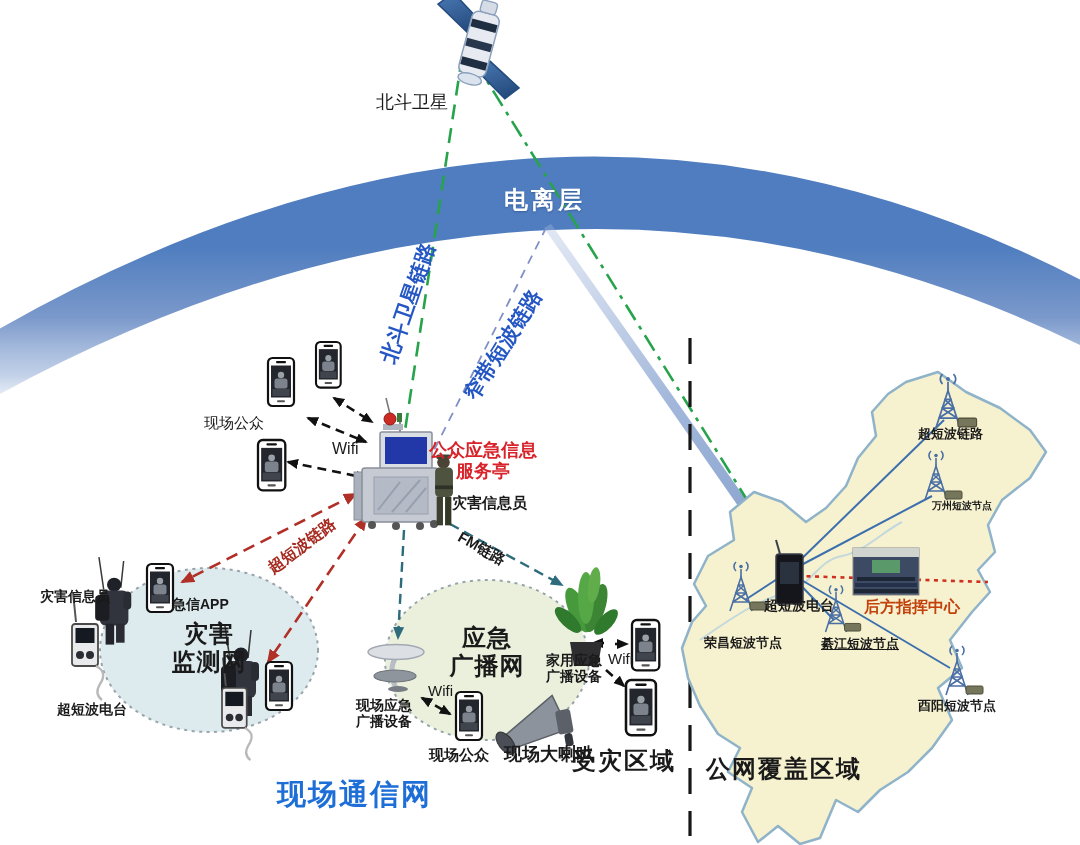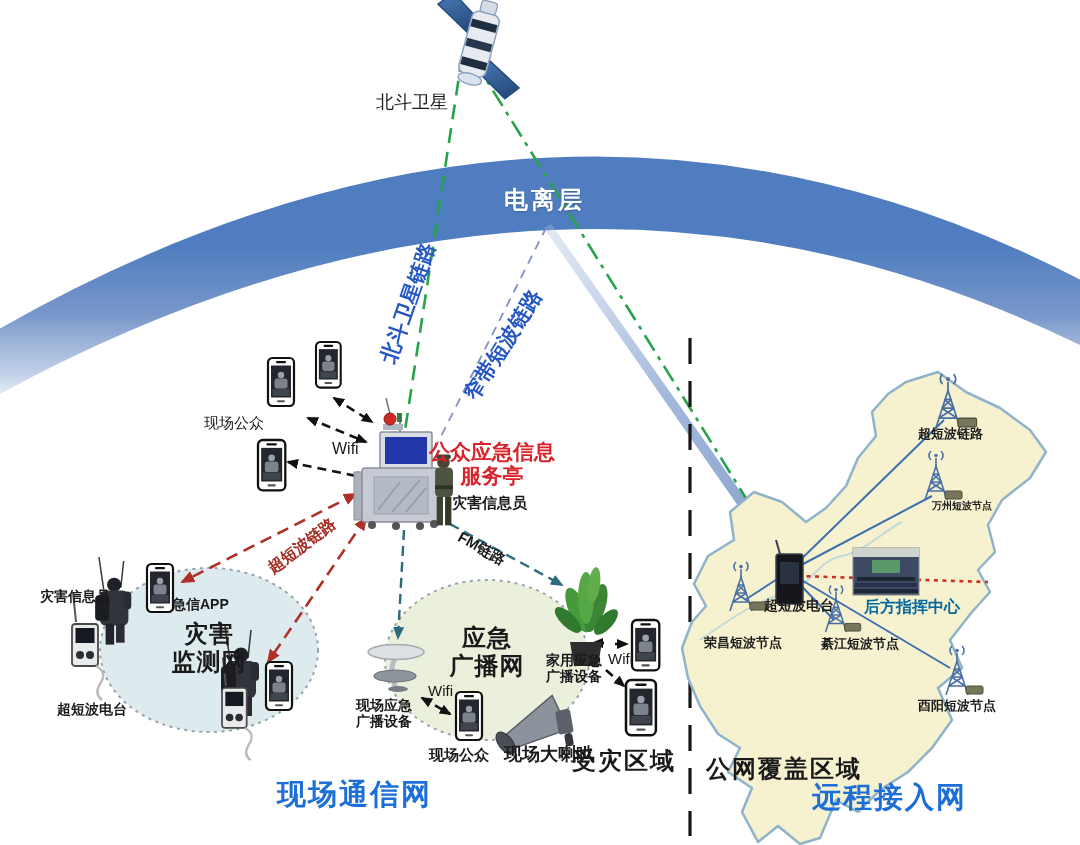--- a/index.html
+++ b/index.html
@@ -7,21 +7,21 @@
          font-family:"Liberation Sans","DejaVu Sans",sans-serif;}
   #diagram-svg{position:absolute;left:0;top:0;}
   .lbl{position:absolute;white-space:nowrap;color:#1a1a1a;font-weight:700;line-height:1.15;}
   .lbl.center{text-align:center;}
   .rot{transform-origin:center center;}
   .blue-link{color:#2456c4;}
   .big-blue{color:#1d6ed6;font-size:29px;letter-spacing:2px;}
   .big-black{font-size:24px;letter-spacing:2px;}
   .net-title{font-size:24px;letter-spacing:1px;}
   .small{font-size:14px;font-weight:700;}
-  .red-title{color:#d9232a;font-size:21px;text-align:center;}
+  .red-title{color:#d9232a;font-size:18px;text-align:center;}
   .white-title{color:#ffffff;font-size:24px;letter-spacing:3px;text-shadow:0 1px 2px rgba(30,60,110,.45);}
   .maroon{color:#a52a20;}
   #commander-box{position:absolute;left:986px;top:544px;width:88px;height:194px;
     border:3px dashed #1a1a1a;border-radius:28px;}
 </style>
 </head>
 <body>
 
 <div id="stage">
 
@@ -310,26 +310,25 @@
 </div>
 
 <div class="lbl" style="left:608px;top:650px;font-size:15px;font-weight:400;">Wifi</div>
 
 <div class="lbl big-black" style="left:572px;top:747px;">受灾区域</div>
 
 <div class="lbl big-blue" style="left:277px;top:778px;">现场通信网</div>
 
 <div class="lbl big-black" style="left:706px;top:755px;">公网覆盖区域</div>
 
-<div class="lbl big-blue" style="left:812px;top:781px;">远程接入网</div>
 
 <div class="lbl" style="left:918px;top:427px;font-size:13px;">超短波链路</div>
 <div class="lbl" style="left:932px;top:500px;font-size:10px;">万州短波节点</div>
 <div class="lbl" style="left:704px;top:636px;font-size:13px;">荣昌短波节点</div>
-<div class="lbl" style="left:821px;top:637px;font-size:13px;">綦江短波节点</div>
+<div class="lbl" style="left:821px;top:637px;font-size:13px;text-decoration:underline;">綦江短波节点</div>
 <div class="lbl" style="left:918px;top:699px;font-size:13px;">酉阳短波节点</div>
 
 <div class="lbl" style="left:764px;top:597px;font-size:14px;">超短波电台</div>
 
-<div class="lbl" style="left:864px;top:598px;font-size:16px;color:#0369a1;">后方指挥中心</div>
+<div class="lbl" style="left:864px;top:598px;font-size:16px;color:#c2410c;">后方指挥中心</div>
 
 
 </div>
 
 </body></html>

